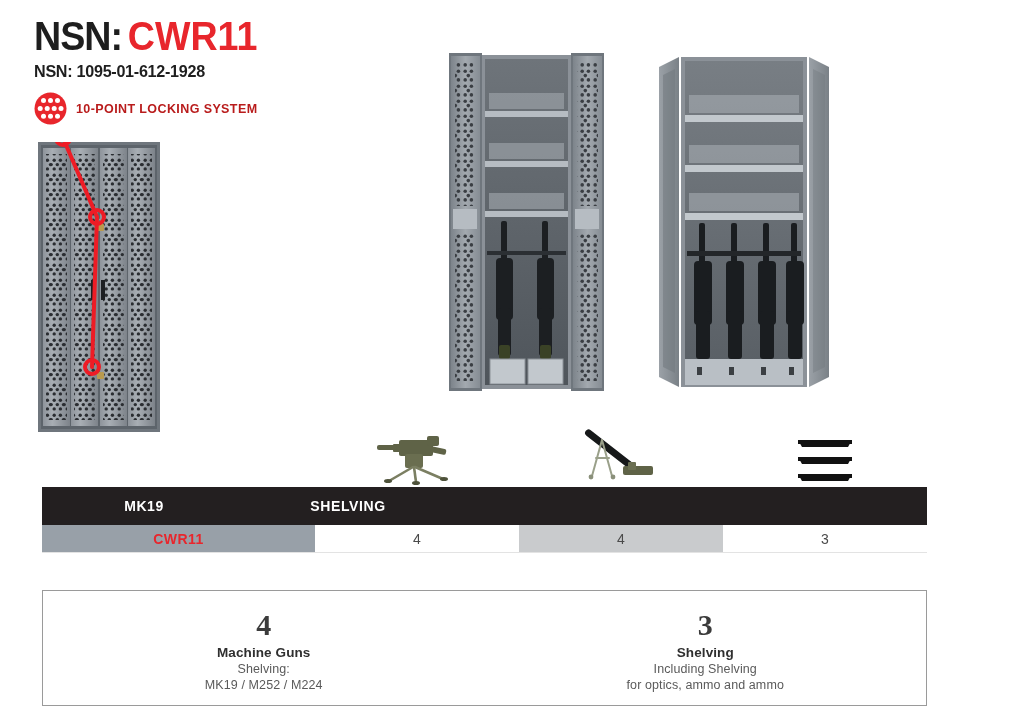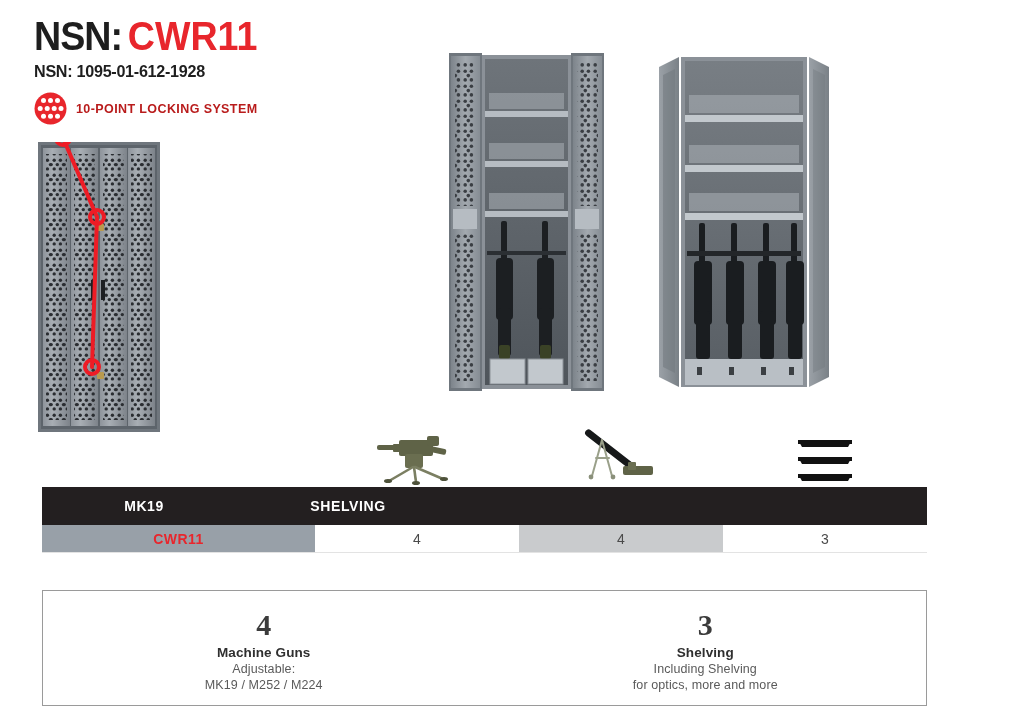--- a/index.html
+++ b/index.html
@@ -363,24 +363,24 @@
       <div class="td plain c1">4</div>
       <div class="td shade c2">4</div>
       <div class="td plain c3">3</div>
     </div>
   </div>
 
   <div class="summary">
     <div class="sum-cell">
       <div class="sum-num">4</div>
       <div class="sum-title">Machine Guns</div>
-      <div class="sum-line">Adjustable:</div>
+      <div class="sum-line">Shelving:</div>
       <div class="sum-line">MK19 / M252 / M224</div>
     </div>
     <div class="sum-cell">
       <div class="sum-num">3</div>
       <div class="sum-title">Shelving</div>
       <div class="sum-line">Including Shelving</div>
-      <div class="sum-line">for optics, more and more</div>
+      <div class="sum-line">for optics, ammo and ammo</div>
     </div>
   </div>
 
 </div>
 
 </body></html>

